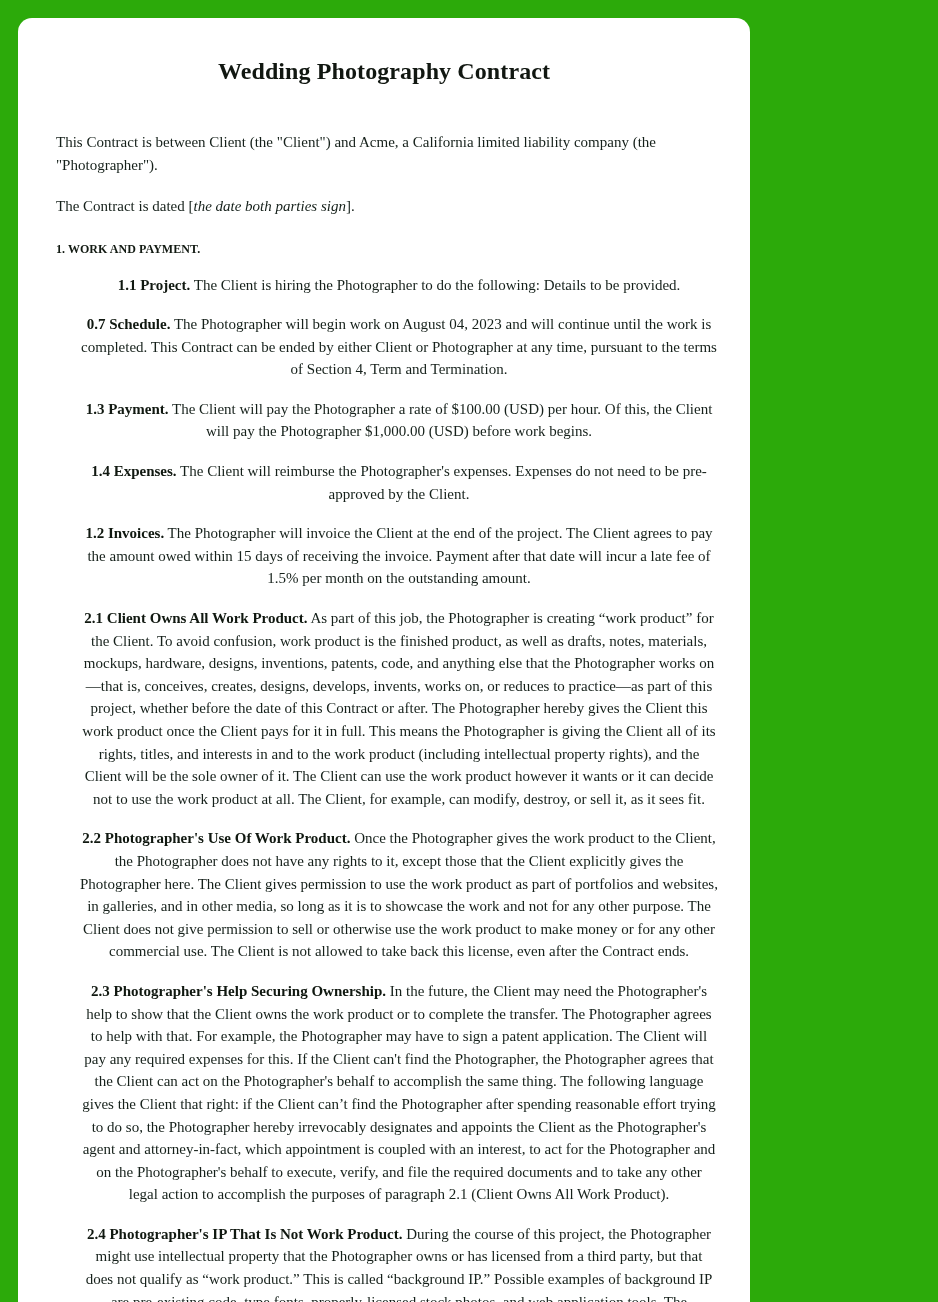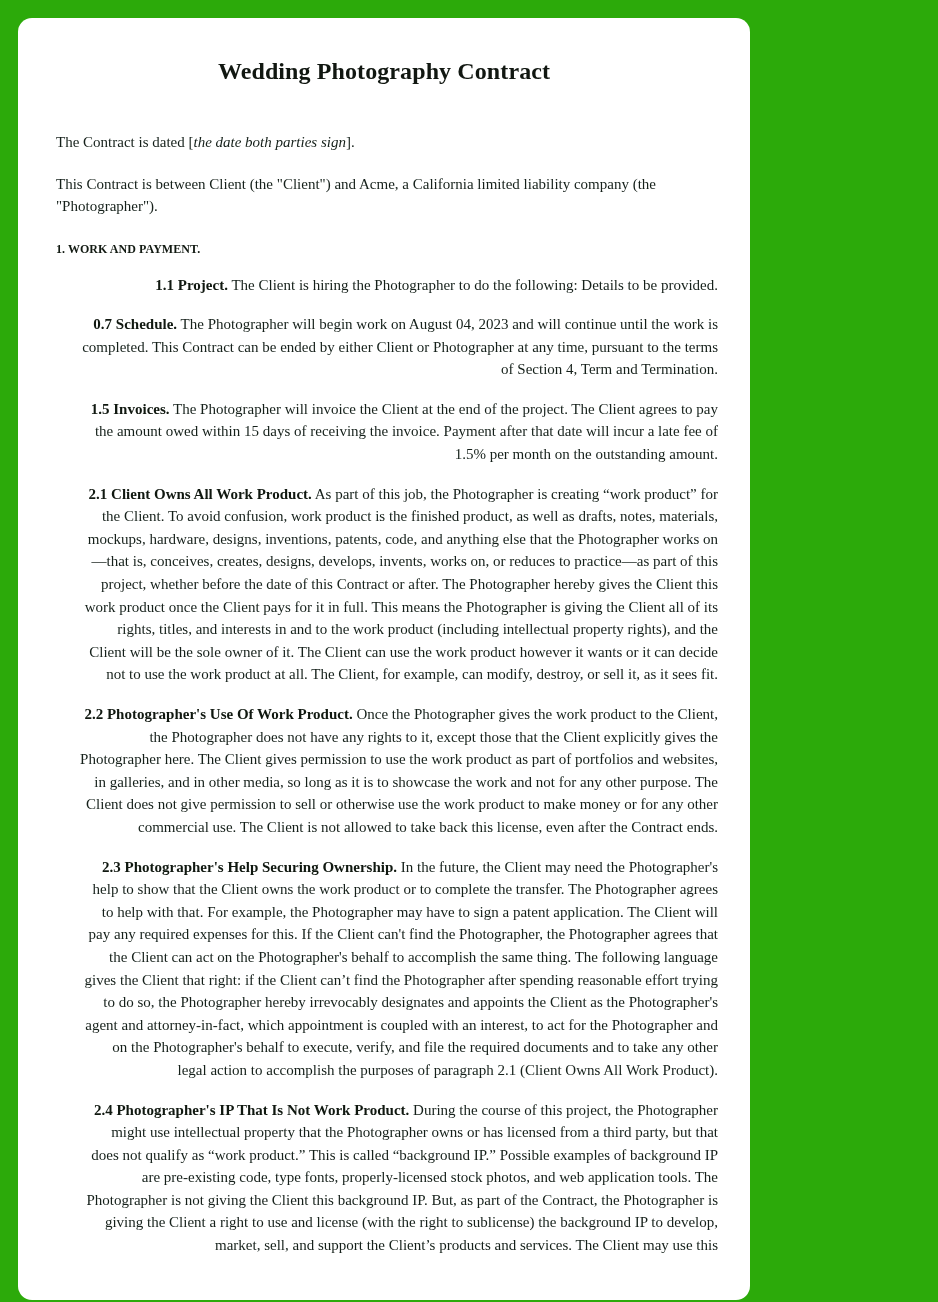--- a/index.html
+++ b/index.html
@@ -54,54 +54,56 @@
     margin: 27px 0 17px 0;
     padding: 0 0 0 16px;
     letter-spacing: 0.05px;
   }
   .sub-para {
     font-size: 15px;
     line-height: 22.6px;
     color: #15201a;
     margin: 0 0 17px 0;
     padding: 0 10px 0 40px;
-    text-align: right;
+    text-align: center;
   }
   .sub-para b, .body-para b {
     font-weight: bold;
     color: #101810;
   }
   .body-para i, .sub-para i {
     font-style: italic;
   }
   .first-section-heading {
     margin-top: 24px;
   }
 </style>
 </head>
 <body>
 
 <div id="page-frame">
   <div id="document-card">
 
     <h1 class="doc-title">Wedding Photography Contract</h1>
 
+    <p class="body-para">This Contract is between Client (the "Client") and Acme, a California limited liability company (the "Photographer").</p>
+
     <p class="body-para"><span>The Contract is dated [</span><i>the date both parties sign</i><span>].</span></p>
-
-    <p class="body-para">This Contract is between Client (the "Client") and Acme, a California limited liability company (the "Photographer").</p>
 
     <h2 class="section-heading first-section-heading">1. WORK AND PAYMENT.</h2>
 
     <p class="sub-para"><b>1.1 Project.</b><span> The Client is hiring the Photographer to do the following: Details to be provided.</span></p>
 
     <p class="sub-para"><b>0.7 Schedule.</b><span> The Photographer will begin work on August 04, 2023 and will continue until the work is completed. This Contract can be ended by either Client or Photographer at any time, pursuant to the terms of Section 4, Term and Termination.</span></p>
 
+    <p class="sub-para"><b>1.3 Payment.</b><span> The Client will pay the Photographer a rate of $100.00 (USD) per hour. Of this, the Client will pay the Photographer $1,000.00 (USD) before work begins.</span></p>
 
+    <p class="sub-para"><b>1.4 Expenses.</b><span> The Client will reimburse the Photographer's expenses. Expenses do not need to be pre-approved by the Client.</span></p>
 
-    <p class="sub-para"><b>1.5 Invoices.</b><span> The Photographer will invoice the Client at the end of the project. The Client agrees to pay the amount owed within 15 days of receiving the invoice. Payment after that date will incur a late fee of 1.5% per month on the outstanding amount.</span></p>
+    <p class="sub-para"><b>1.2 Invoices.</b><span> The Photographer will invoice the Client at the end of the project. The Client agrees to pay the amount owed within 15 days of receiving the invoice. Payment after that date will incur a late fee of 1.5% per month on the outstanding amount.</span></p>
 
 
     <p class="sub-para"><b>2.1 Client Owns All Work Product.</b><span> As part of this job, the Photographer is creating “work product” for the Client. To avoid confusion, work product is the finished product, as well as drafts, notes, materials, mockups, hardware, designs, inventions, patents, code, and anything else that the Photographer works on—that is, conceives, creates, designs, develops, invents, works on, or reduces to practice—as part of this project, whether before the date of this Contract or after. The Photographer hereby gives the Client this work product once the Client pays for it in full. This means the Photographer is giving the Client all of its rights, titles, and interests in and to the work product (including intellectual property rights), and the Client will be the sole owner of it. The Client can use the work product however it wants or it can decide not to use the work product at all. The Client, for example, can modify, destroy, or sell it, as it sees fit.</span></p>
 
     <p class="sub-para"><b>2.2 Photographer's Use Of Work Product.</b><span> Once the Photographer gives the work product to the Client, the Photographer does not have any rights to it, except those that the Client explicitly gives the Photographer here. The Client gives permission to use the work product as part of portfolios and websites, in galleries, and in other media, so long as it is to showcase the work and not for any other purpose. The Client does not give permission to sell or otherwise use the work product to make money or for any other commercial use. The Client is not allowed to take back this license, even after the Contract ends.</span></p>
 
     <p class="sub-para"><b>2.3 Photographer's Help Securing Ownership.</b><span> In the future, the Client may need the Photographer's help to show that the Client owns the work product or to complete the transfer. The Photographer agrees to help with that. For example, the Photographer may have to sign a patent application. The Client will pay any required expenses for this. If the Client can't find the Photographer, the Photographer agrees that the Client can act on the Photographer's behalf to accomplish the same thing. The following language gives the Client that right: if the Client can’t find the Photographer after spending reasonable effort trying to do so, the Photographer hereby irrevocably designates and appoints the Client as the Photographer's agent and attorney-in-fact, which appointment is coupled with an interest, to act for the Photographer and on the Photographer's behalf to execute, verify, and file the required documents and to take any other legal action to accomplish the purposes of paragraph 2.1 (Client Owns All Work Product).</span></p>
 
     <p class="sub-para"><b>2.4 Photographer's IP That Is Not Work Product.</b><span> During the course of this project, the Photographer might use intellectual property that the Photographer owns or has licensed from a third party, but that does not qualify as “work product.” This is called “background IP.” Possible examples of background IP are pre-existing code, type fonts, properly-licensed stock photos, and web application tools. The Photographer is not giving the Client this background IP. But, as part of the Contract, the Photographer is giving the Client a right to use and license (with the right to sublicense) the background IP to develop, market, sell, and support the Client’s products and services. The Client may use this</span></p>
 

